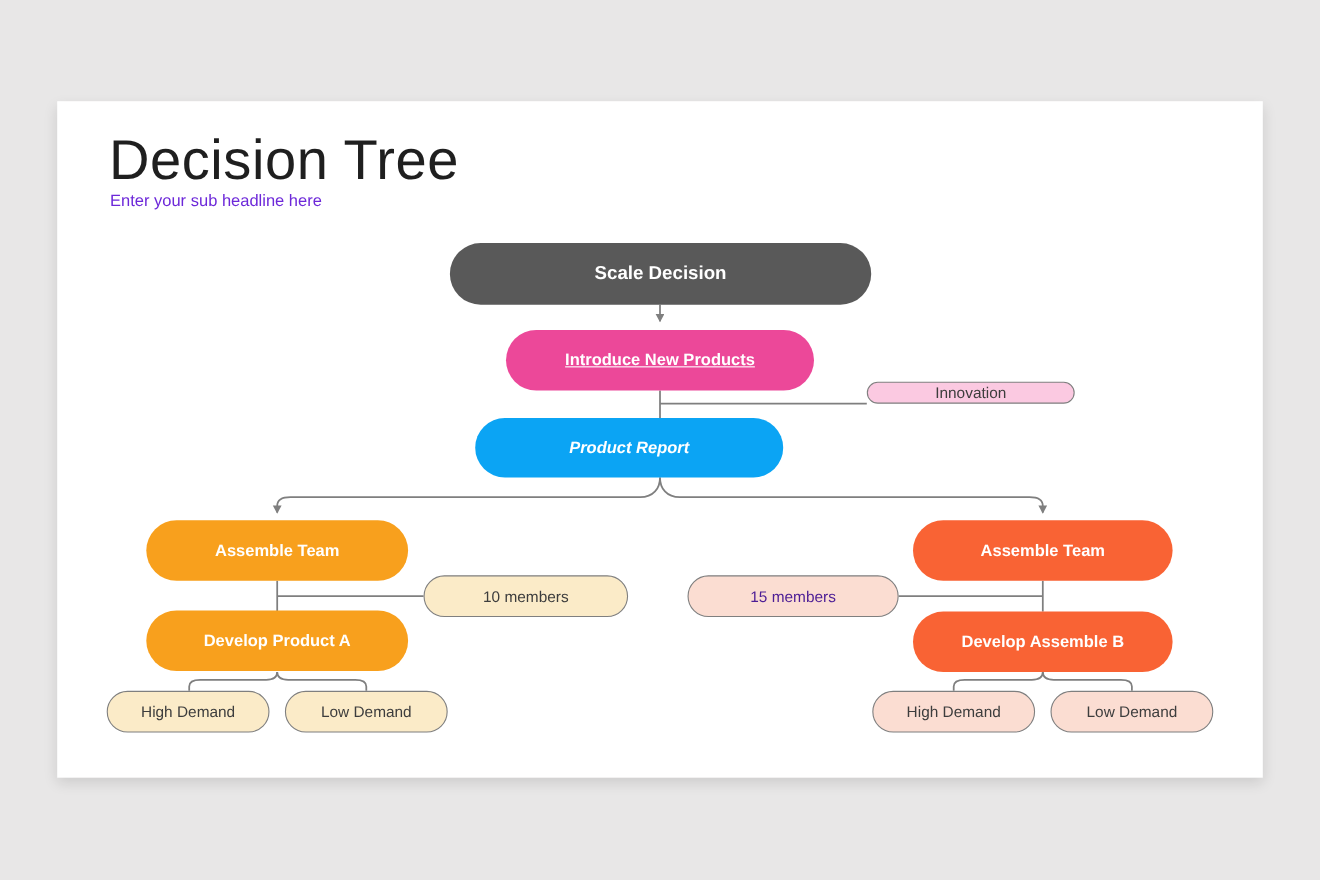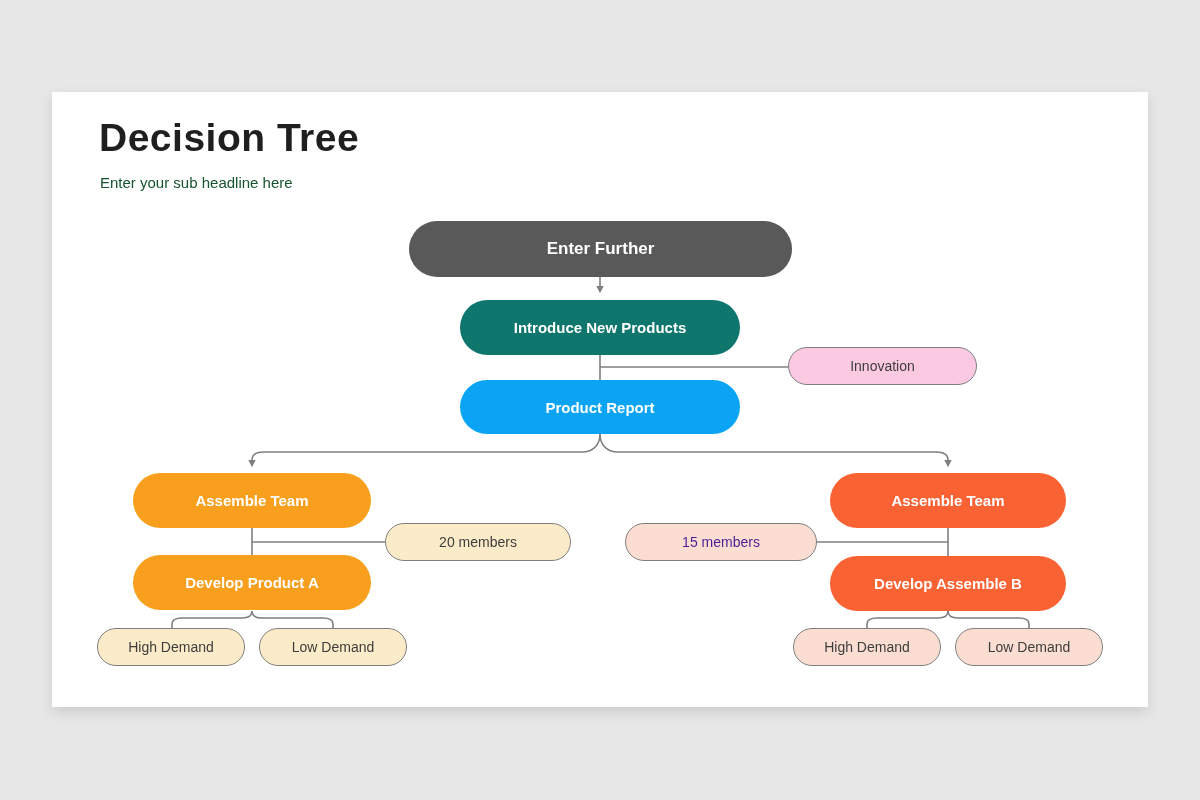--- a/index.html
+++ b/index.html
@@ -8,37 +8,37 @@
     background:#e8e7e7;
     font-family:"Liberation Sans", sans-serif;
   }
   .slide{
     position:absolute;left:52px;top:92px;width:1096px;height:615px;
     background:#ffffff;
     box-shadow:0 5px 12px rgba(0,0,0,0.12);
   }
   .title{
     position:absolute;left:99px;top:116px;
-    font-size:39px;font-weight:700;color:#1f1f1f;letter-spacing:0.5px;
+    font-size:51px;font-weight:400;color:#1f1f1f;letter-spacing:0.5px;
   }
   .subtitle{
     position:absolute;left:100px;top:174px;
-    font-size:15px;font-weight:400;color:#14532d;
+    font-size:15px;font-weight:400;color:#6d28d9;
   }
   .node{
     position:absolute;display:flex;align-items:center;justify-content:center;
     box-sizing:border-box;border-radius:999px;
     font-weight:700;font-size:15px;text-align:center;
   }
   .small{font-weight:400;font-size:14px;}
   
   .n-scale  {left:409px;top:221px;width:383px;height:56px;font-size:17px;}
   .n-intro  {left:460px;top:300px;width:280px;height:55px;}
-  .n-innov  {left:788px;top:347px;width:189px;height:38px;}
-  .n-report {left:460px;top:380px;width:280px;height:54px;}
+  .n-innov  {left:788px;top:347px;width:189px;height:20px;}
+  .n-report {left:432px;top:380px;width:280px;height:54px;font-style:italic;}
   .n-asm-a  {left:133px;top:473px;width:238px;height:55px;}
   .n-10m    {left:385px;top:523px;width:186px;height:38px;}
   .n-dev-a  {left:133px;top:555px;width:238px;height:55px;}
   .n-hd-a   {left:97px; top:628px;width:148px;height:38px;}
   .n-ld-a   {left:259px;top:628px;width:148px;height:38px;}
   .n-asm-b  {left:830px;top:473px;width:236px;height:55px;}
   .n-15m    {left:625px;top:523px;width:192px;height:38px;}
   .n-dev-b  {left:830px;top:556px;width:236px;height:55px;}
   .n-hd-b   {left:793px;top:628px;width:148px;height:38px;}
   .n-ld-b   {left:955px;top:628px;width:148px;height:38px;}
@@ -75,26 +75,26 @@
   <path class="connector" d="M948 528 L948 556" style="stroke: rgb(127, 127, 127);"></path>
   <path class="connector" d="M817 542 L948 542" style="stroke: rgb(127, 127, 127);"></path>
 
   <path class="connector" d="M252 611 C252 616 248 618 242 618 L182 618 Q172 618 172 624 L172 628" style="stroke: rgb(127, 127, 127);"></path>
   <path class="connector" d="M252 611 C252 616 256 618 262 618 L323 618 Q333 618 333 624 L333 628" style="stroke: rgb(127, 127, 127);"></path>
 
   <path class="connector" d="M948 611 C948 616 944 618 938 618 L877 618 Q867 618 867 624 L867 628" style="stroke: rgb(127, 127, 127);"></path>
   <path class="connector" d="M948 611 C948 616 952 618 958 618 L1019 618 Q1029 618 1029 624 L1029 628" style="stroke: rgb(127, 127, 127);"></path>
 </svg>
 
-<div class="node n-scale" style="background: rgb(89, 89, 89); color: rgb(255, 255, 255);">Enter Further</div>
-<div class="node n-intro" style="background: #0f766e; color: rgb(255, 255, 255);">Introduce New Products</div>
+<div class="node n-scale" style="background: rgb(89, 89, 89); color: rgb(255, 255, 255);">Scale Decision</div>
+<div class="node n-intro" style="background: #ec4899; color: rgb(255, 255, 255); text-decoration: underline;">Introduce New Products</div>
 <div class="node n-innov small" style="background: rgb(251, 201, 225); color: rgb(61, 61, 61); border: 1.5px solid rgb(127, 127, 127);">Innovation</div>
 <div class="node n-report" style="background: rgb(11, 164, 244); color: rgb(255, 255, 255);">Product Report</div>
 <div class="node n-asm-a" style="background: rgb(248, 160, 29); color: rgb(255, 255, 255);">Assemble Team</div>
-<div class="node n-10m small" style="background: rgb(251, 235, 200); color: rgb(61, 61, 61); border: 1.5px solid rgb(127, 127, 127);">20 members</div>
+<div class="node n-10m small" style="background: rgb(251, 235, 200); color: rgb(61, 61, 61); border: 1.5px solid rgb(127, 127, 127);">10 members</div>
 <div class="node n-dev-a" style="background: rgb(248, 160, 29); color: rgb(255, 255, 255);">Develop Product A</div>
 <div class="node n-hd-a small" style="background: rgb(251, 235, 200); color: rgb(61, 61, 61); border: 1.5px solid rgb(127, 127, 127);">High Demand</div>
 <div class="node n-ld-a small" style="background: rgb(251, 235, 200); color: rgb(61, 61, 61); border: 1.5px solid rgb(127, 127, 127);">Low Demand</div>
 <div class="node n-asm-b" style="background: rgb(249, 99, 52); color: rgb(255, 255, 255);">Assemble Team</div>
 <div class="node n-15m small" style="background: rgb(251, 221, 210); color: #4c1d95; border: 1.5px solid rgb(127, 127, 127);">15 members</div>
 <div class="node n-dev-b" style="background: rgb(249, 99, 52); color: rgb(255, 255, 255);">Develop Assemble B</div>
 <div class="node n-hd-b small" style="background: rgb(251, 221, 210); color: rgb(61, 61, 61); border: 1.5px solid rgb(127, 127, 127);">High Demand</div>
 <div class="node n-ld-b small" style="background: rgb(251, 221, 210); color: rgb(61, 61, 61); border: 1.5px solid rgb(127, 127, 127);">Low Demand</div>
 
 </body></html>

